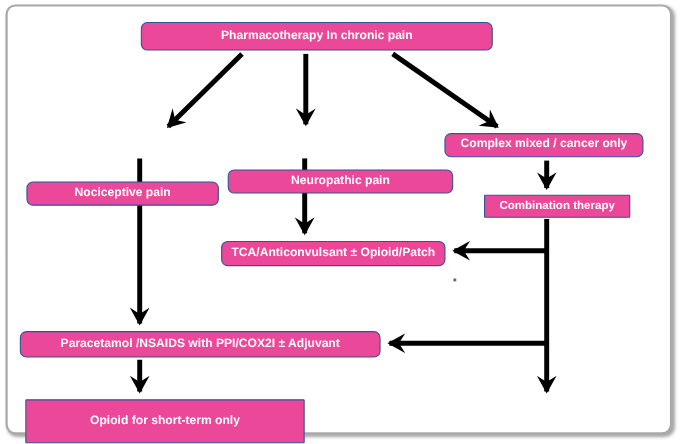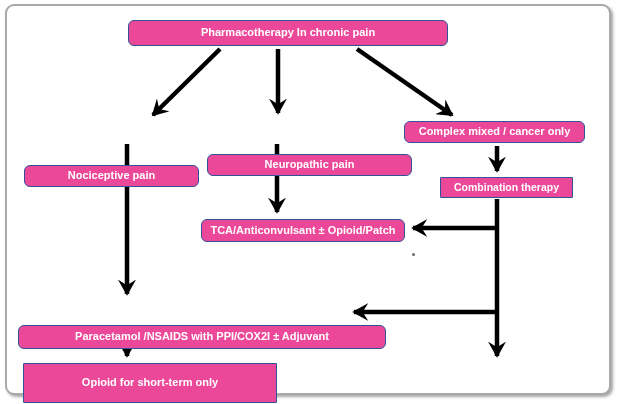--- a/index.html
+++ b/index.html
@@ -40,21 +40,21 @@
   }
   .rounded { border-radius: 6px; }
   .square  { border-radius: 1px; }
 
   #node-root         { left: 128px; top: 20px;  width: 320px; height: 26px; }
   #node-nociceptive  { left: 24px;  top: 121px; width: 175px; height: 22px; margin-top: 44px; }
   #node-neuropathic  { left: 207px; top: 121px; width: 205px; height: 22px; margin-top: 33px; }
   #node-complex      { left: 404px; top: 121px; width: 181px; height: 22px; }
   #node-combination  { left: 440px; top: 177px; width: 133px; height: 21px; font-size: 10.5px; }
   #node-tca          { left: 201px; top: 219px; width: 204px; height: 23px; }
-  #node-paracetamol  { left: 18px;  top: 301px; width: 368px; height: 24px; margin-top: 24px; }
+  #node-paracetamol  { left: 18px;  top: 301px; width: 328px; height: 24px; }
   #node-opioid-short { left: 23px;  top: 363px; width: 254px; height: 40px; }
   #node-opioid-long  { left: 365px; top: 363px; width: 223px; height: 21px; }
 
   svg.arrows {
     position: absolute;
     left: 0; top: 0;
     width: 620px; height: 404px;
     z-index: 2;
   }
   .stray-dot {

